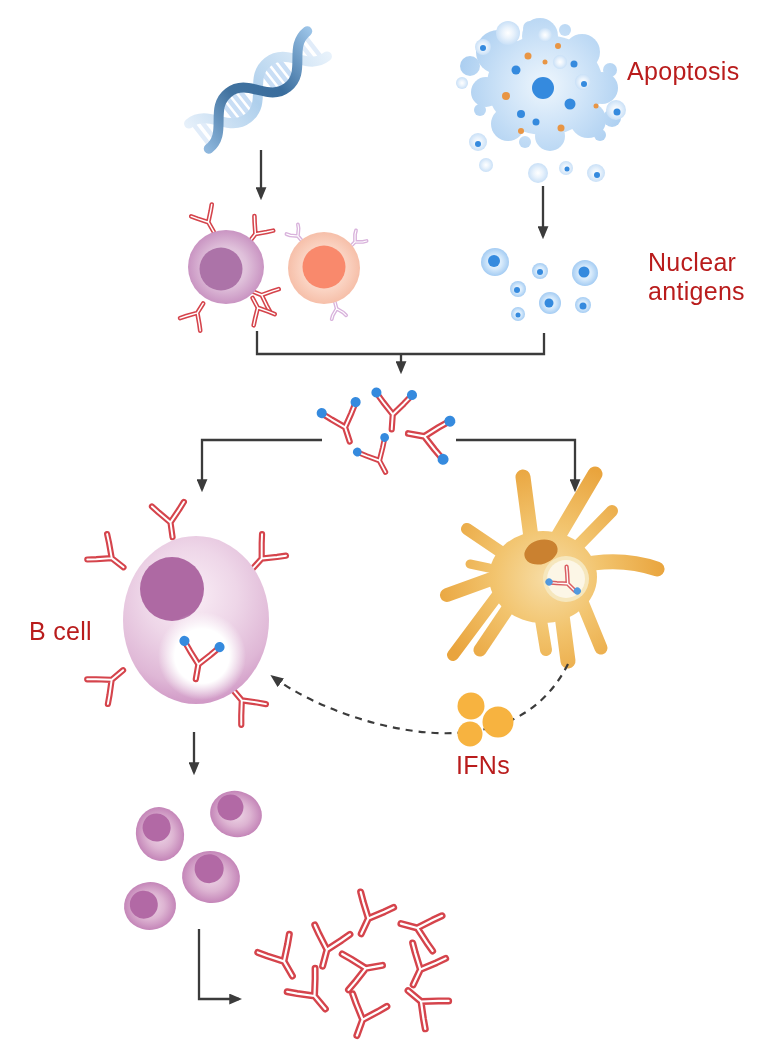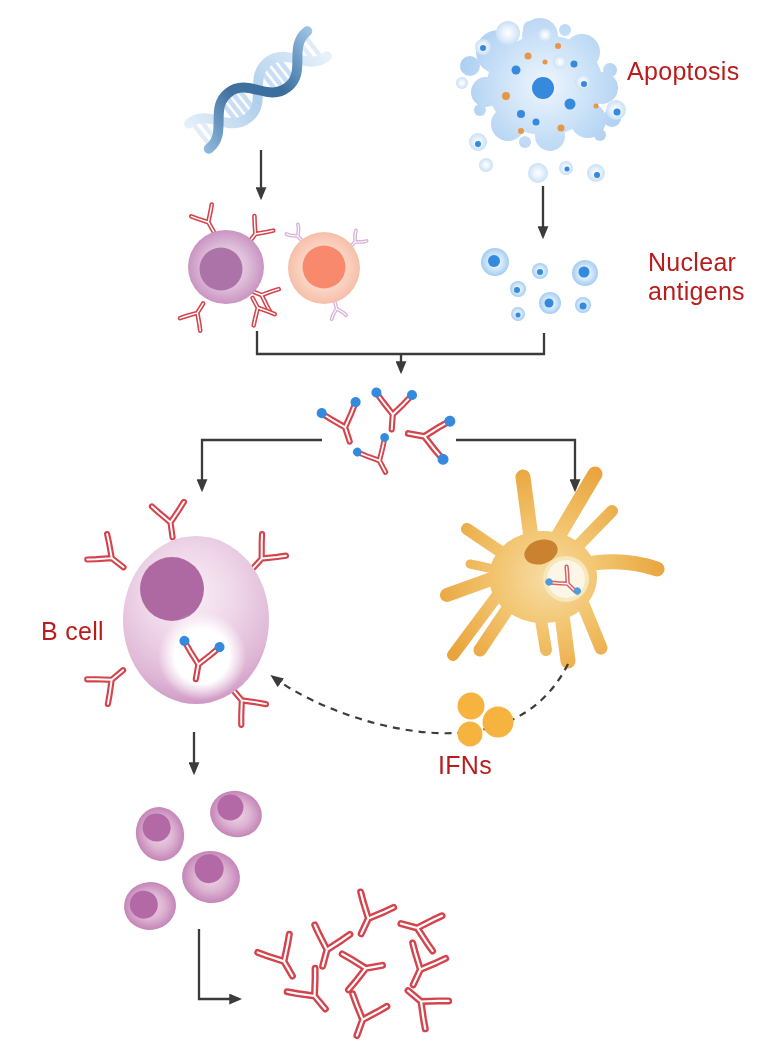--- a/index.html
+++ b/index.html
@@ -324,15 +324,15 @@
     <use href="#ab" transform="translate(362,969) rotate(-100) scale(1.3)"></use>
     <use href="#ab" transform="translate(364,1016) rotate(20) scale(1.3)"></use>
     <use href="#ab" transform="translate(421,929) rotate(105) scale(1.3)"></use>
     <use href="#ab" transform="translate(422,966) rotate(25) scale(1.3)"></use>
     <use href="#ab" transform="translate(424,1004) rotate(130) scale(1.3)"></use>
   </g>
 </svg>
 
   <div class="lbl" style="left:627px; top:57px;">Apoptosis</div>
   <div class="lbl" style="left:627px; top:248px; width:120px;margin-left:21px;">Nuclear antigens</div>
-  <div class="lbl" style="left:41px; top:617px;">B cell</div>
-  <div class="lbl" style="left:438px; top:751px;text-align:right;">IFNs</div>
+  <div class="lbl" style="left:29px; top:617px;">B cell</div>
+  <div class="lbl" style="left:456px; top:751px;text-align:right;">IFNs</div>
 </div>
 
 </body></html>

